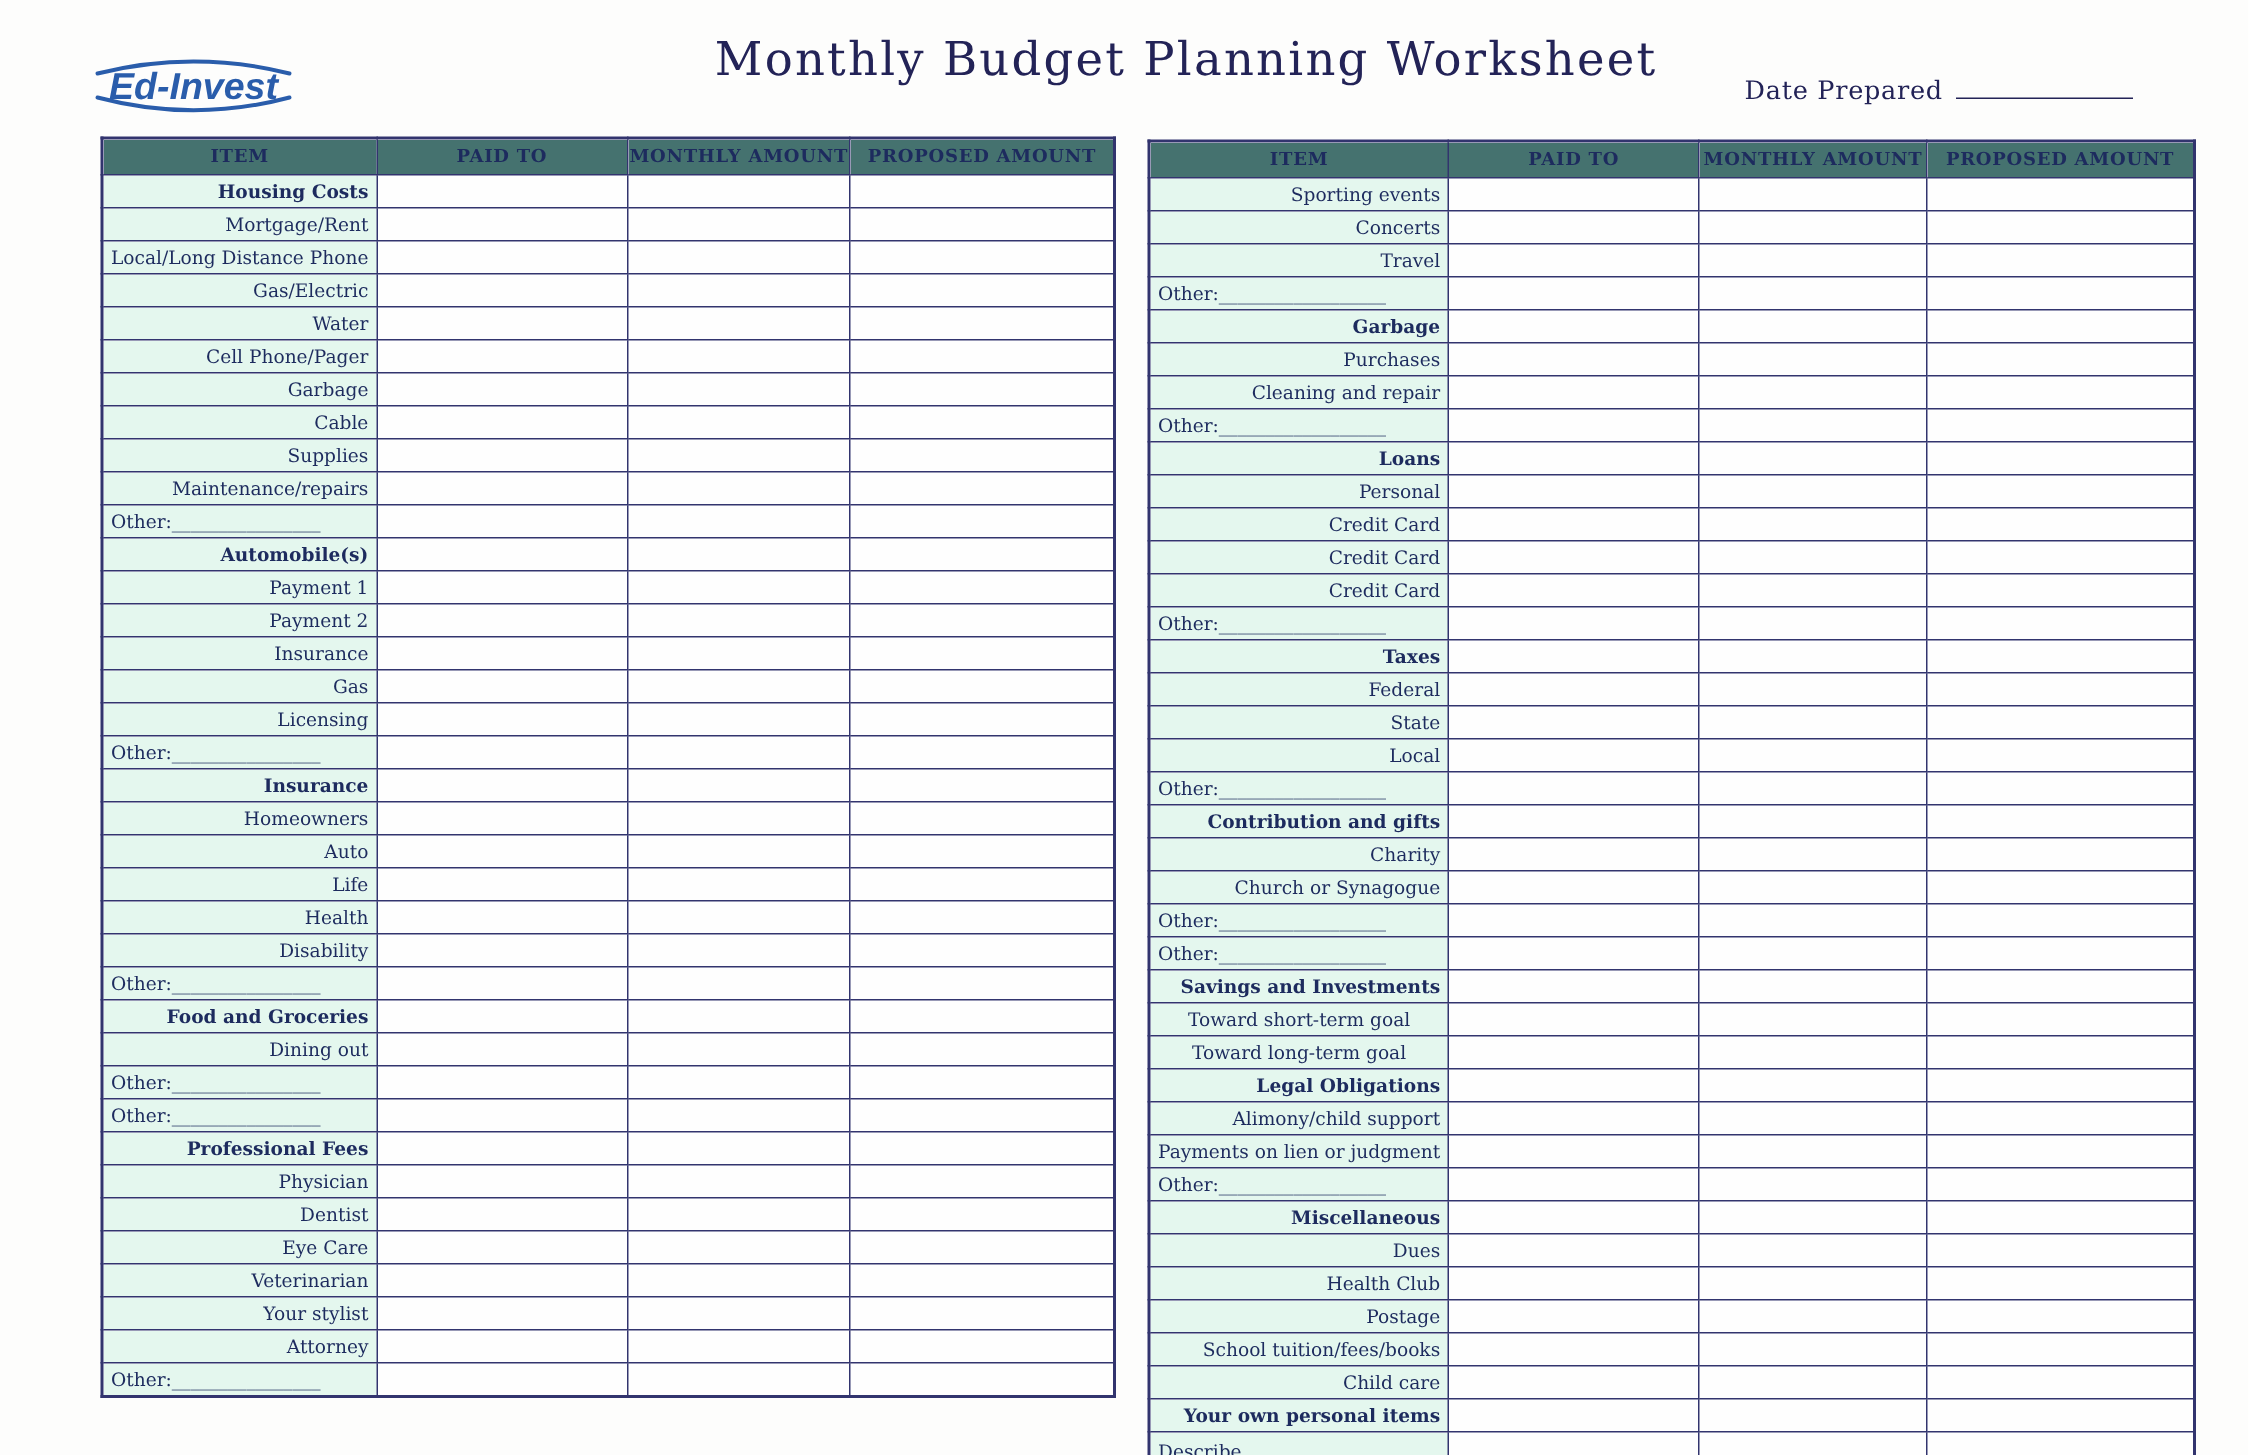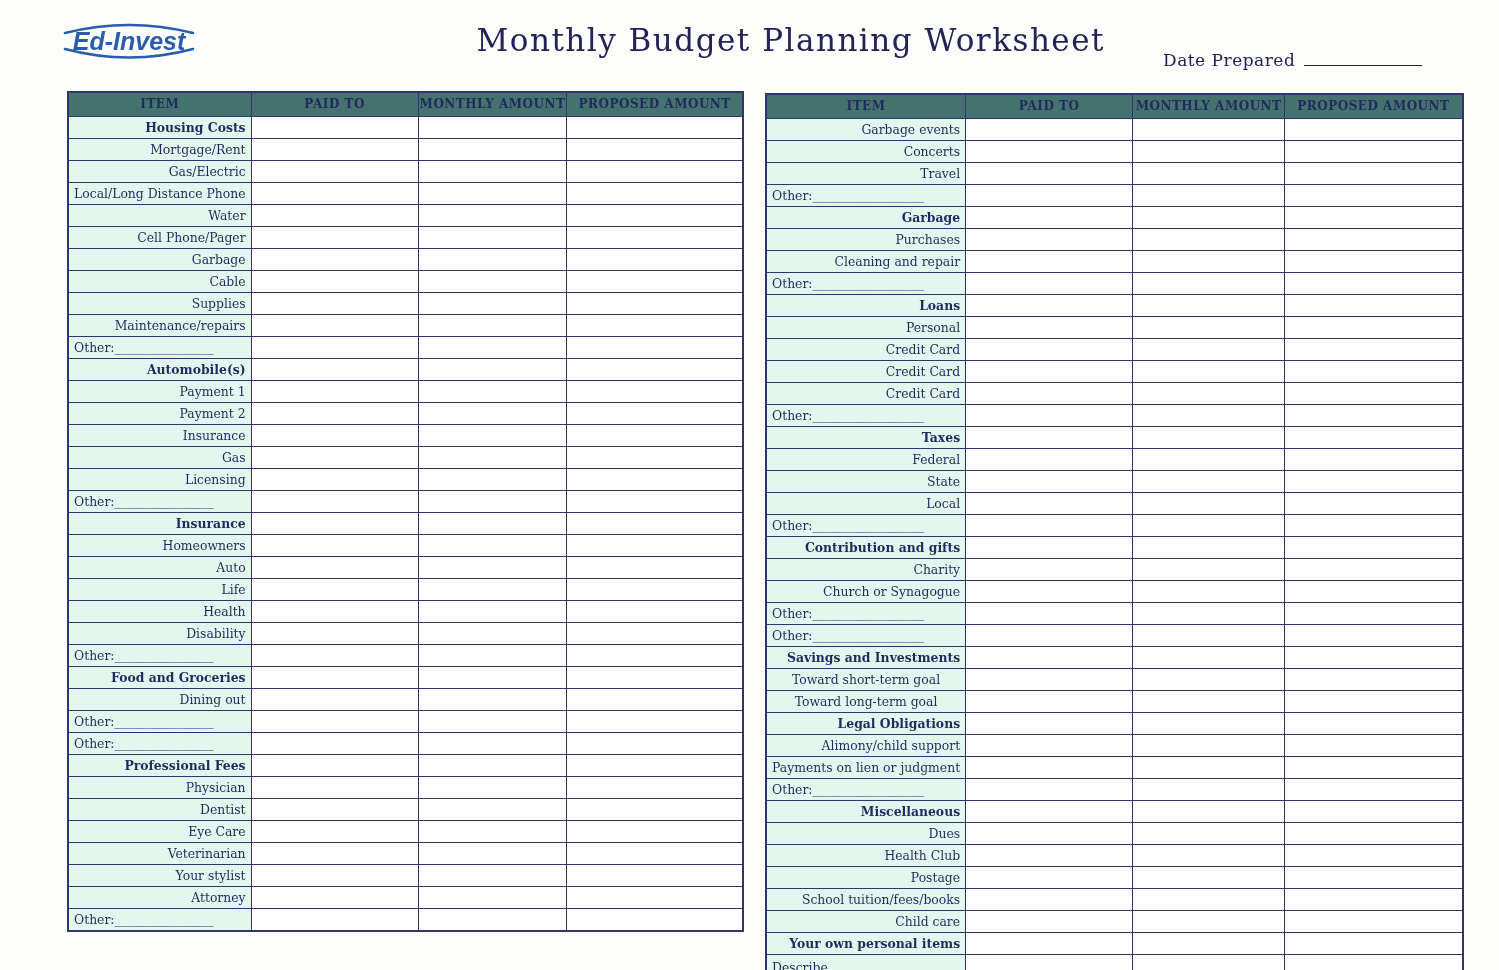--- a/index.html
+++ b/index.html
@@ -4,21 +4,21 @@
 <style>
   html,body{margin:0;padding:0;background:#fff;}
   .page{
     position:relative;width:1499px;height:970px;
     background:var(--page-bg,#fdfdfc);
     font-family:"DejaVu Serif","Liberation Serif",serif;
     color:var(--text-navy,#1d2b5e);
     overflow:hidden;
   }
   
-  .logo{position:absolute;left:58px;top:18px;width:142px;height:48px;}
+  .logo{position:absolute;left:58px;top:34px;width:142px;height:48px;}
   .logo svg{display:block;}
   .logo-text{
     font-family:"Liberation Sans","DejaVu Sans",sans-serif;
     font-style:italic;font-weight:bold;
   }
   .title{
     position:absolute;left:405px;top:22px;width:700px;margin:0;
     text-align:right;font-size:31px;font-weight:normal;
     letter-spacing:1.5px;color:var(--title-navy,#232357);
   }
@@ -98,27 +98,27 @@
           <td class="fill-cell"></td>
           <td class="fill-cell"></td>
         </tr>
         <tr class="row-item">
           <td class="item-cell">Mortgage/Rent</td>
           <td class="fill-cell"></td>
           <td class="fill-cell"></td>
           <td class="fill-cell"></td>
         </tr>
         <tr class="row-item">
+          <td class="item-cell">Local/Long Distance Phone</td>
+          <td class="fill-cell"></td>
+          <td class="fill-cell"></td>
+          <td class="fill-cell"></td>
+        </tr>
+        <tr class="row-item">
           <td class="item-cell">Gas/Electric</td>
-          <td class="fill-cell"></td>
-          <td class="fill-cell"></td>
-          <td class="fill-cell"></td>
-        </tr>
-        <tr class="row-item">
-          <td class="item-cell">Local/Long Distance Phone</td>
           <td class="fill-cell"></td>
           <td class="fill-cell"></td>
           <td class="fill-cell"></td>
         </tr>
         <tr class="row-item">
           <td class="item-cell">Water</td>
           <td class="fill-cell"></td>
           <td class="fill-cell"></td>
           <td class="fill-cell"></td>
         </tr>
@@ -326,21 +326,21 @@
       <thead>
         <tr>
           <th>ITEM</th>
           <th>PAID TO</th>
           <th>MONTHLY AMOUNT</th>
           <th>PROPOSED AMOUNT</th>
         </tr>
       </thead>
       <tbody>
         <tr class="row-item">
-          <td class="item-cell">Garbage events</td>
+          <td class="item-cell">Sporting events</td>
           <td class="fill-cell"></td>
           <td class="fill-cell"></td>
           <td class="fill-cell"></td>
         </tr>
         <tr class="row-item">
           <td class="item-cell">Concerts</td>
           <td class="fill-cell"></td>
           <td class="fill-cell"></td>
           <td class="fill-cell"></td>
         </tr>

